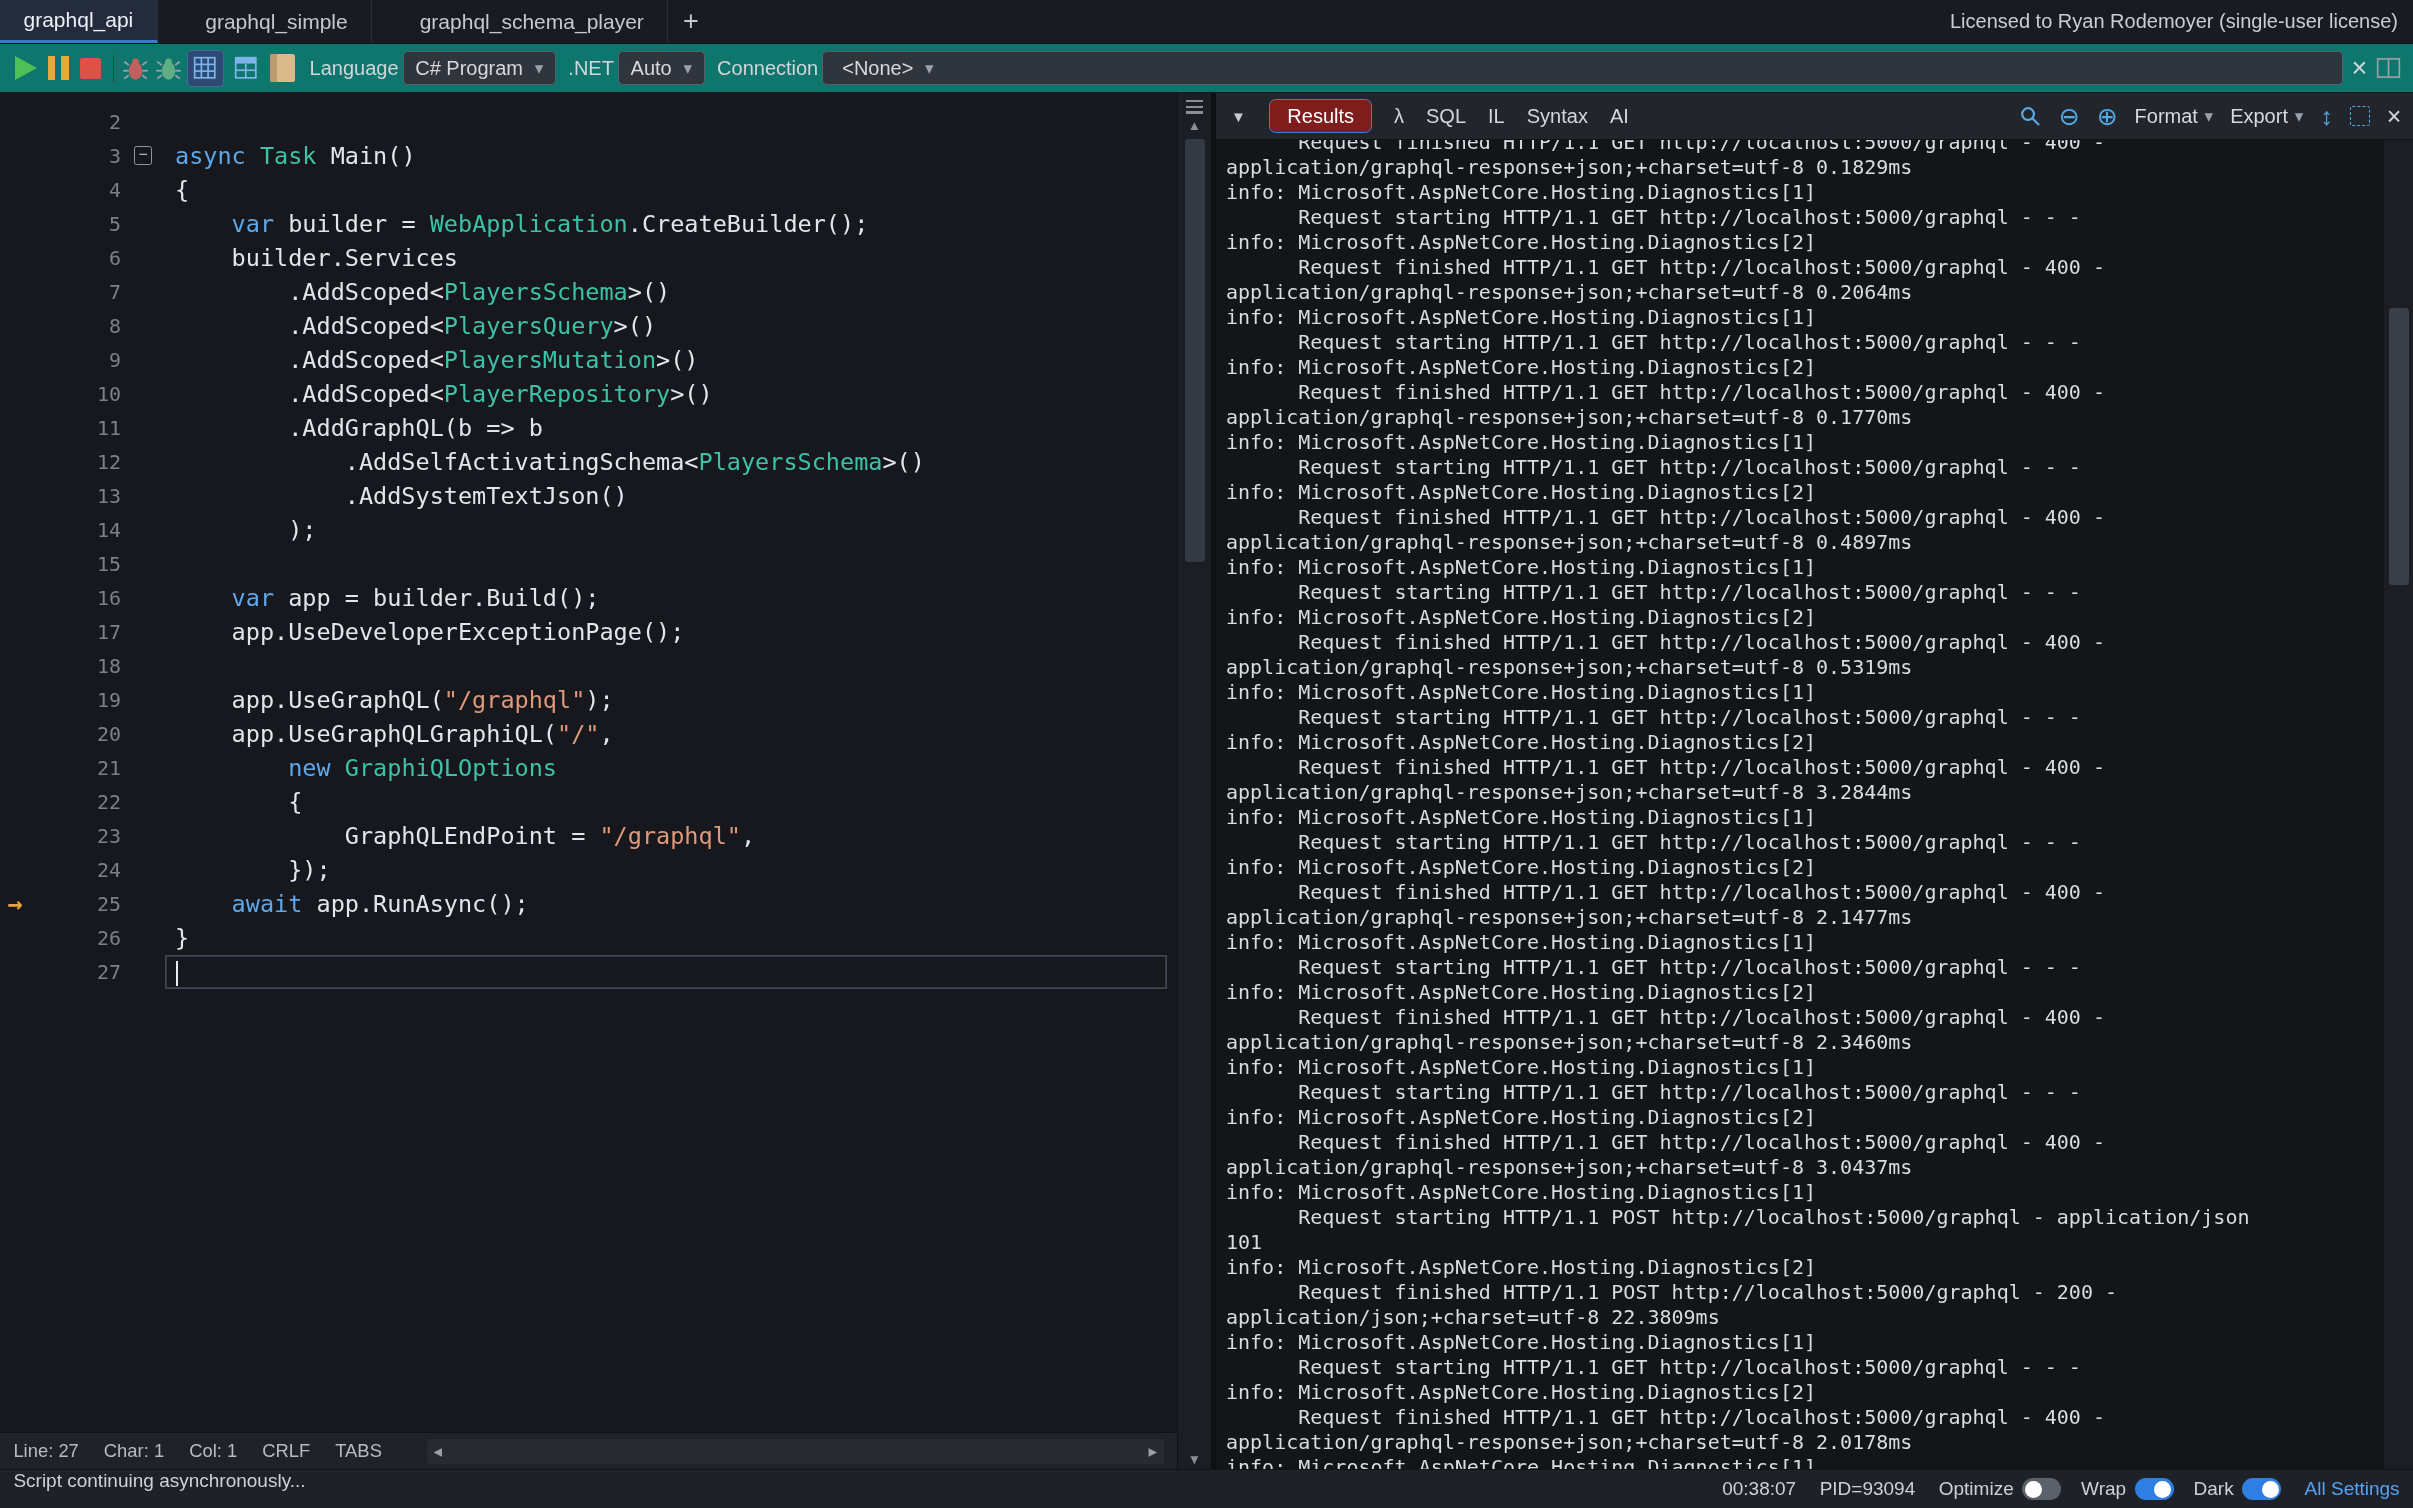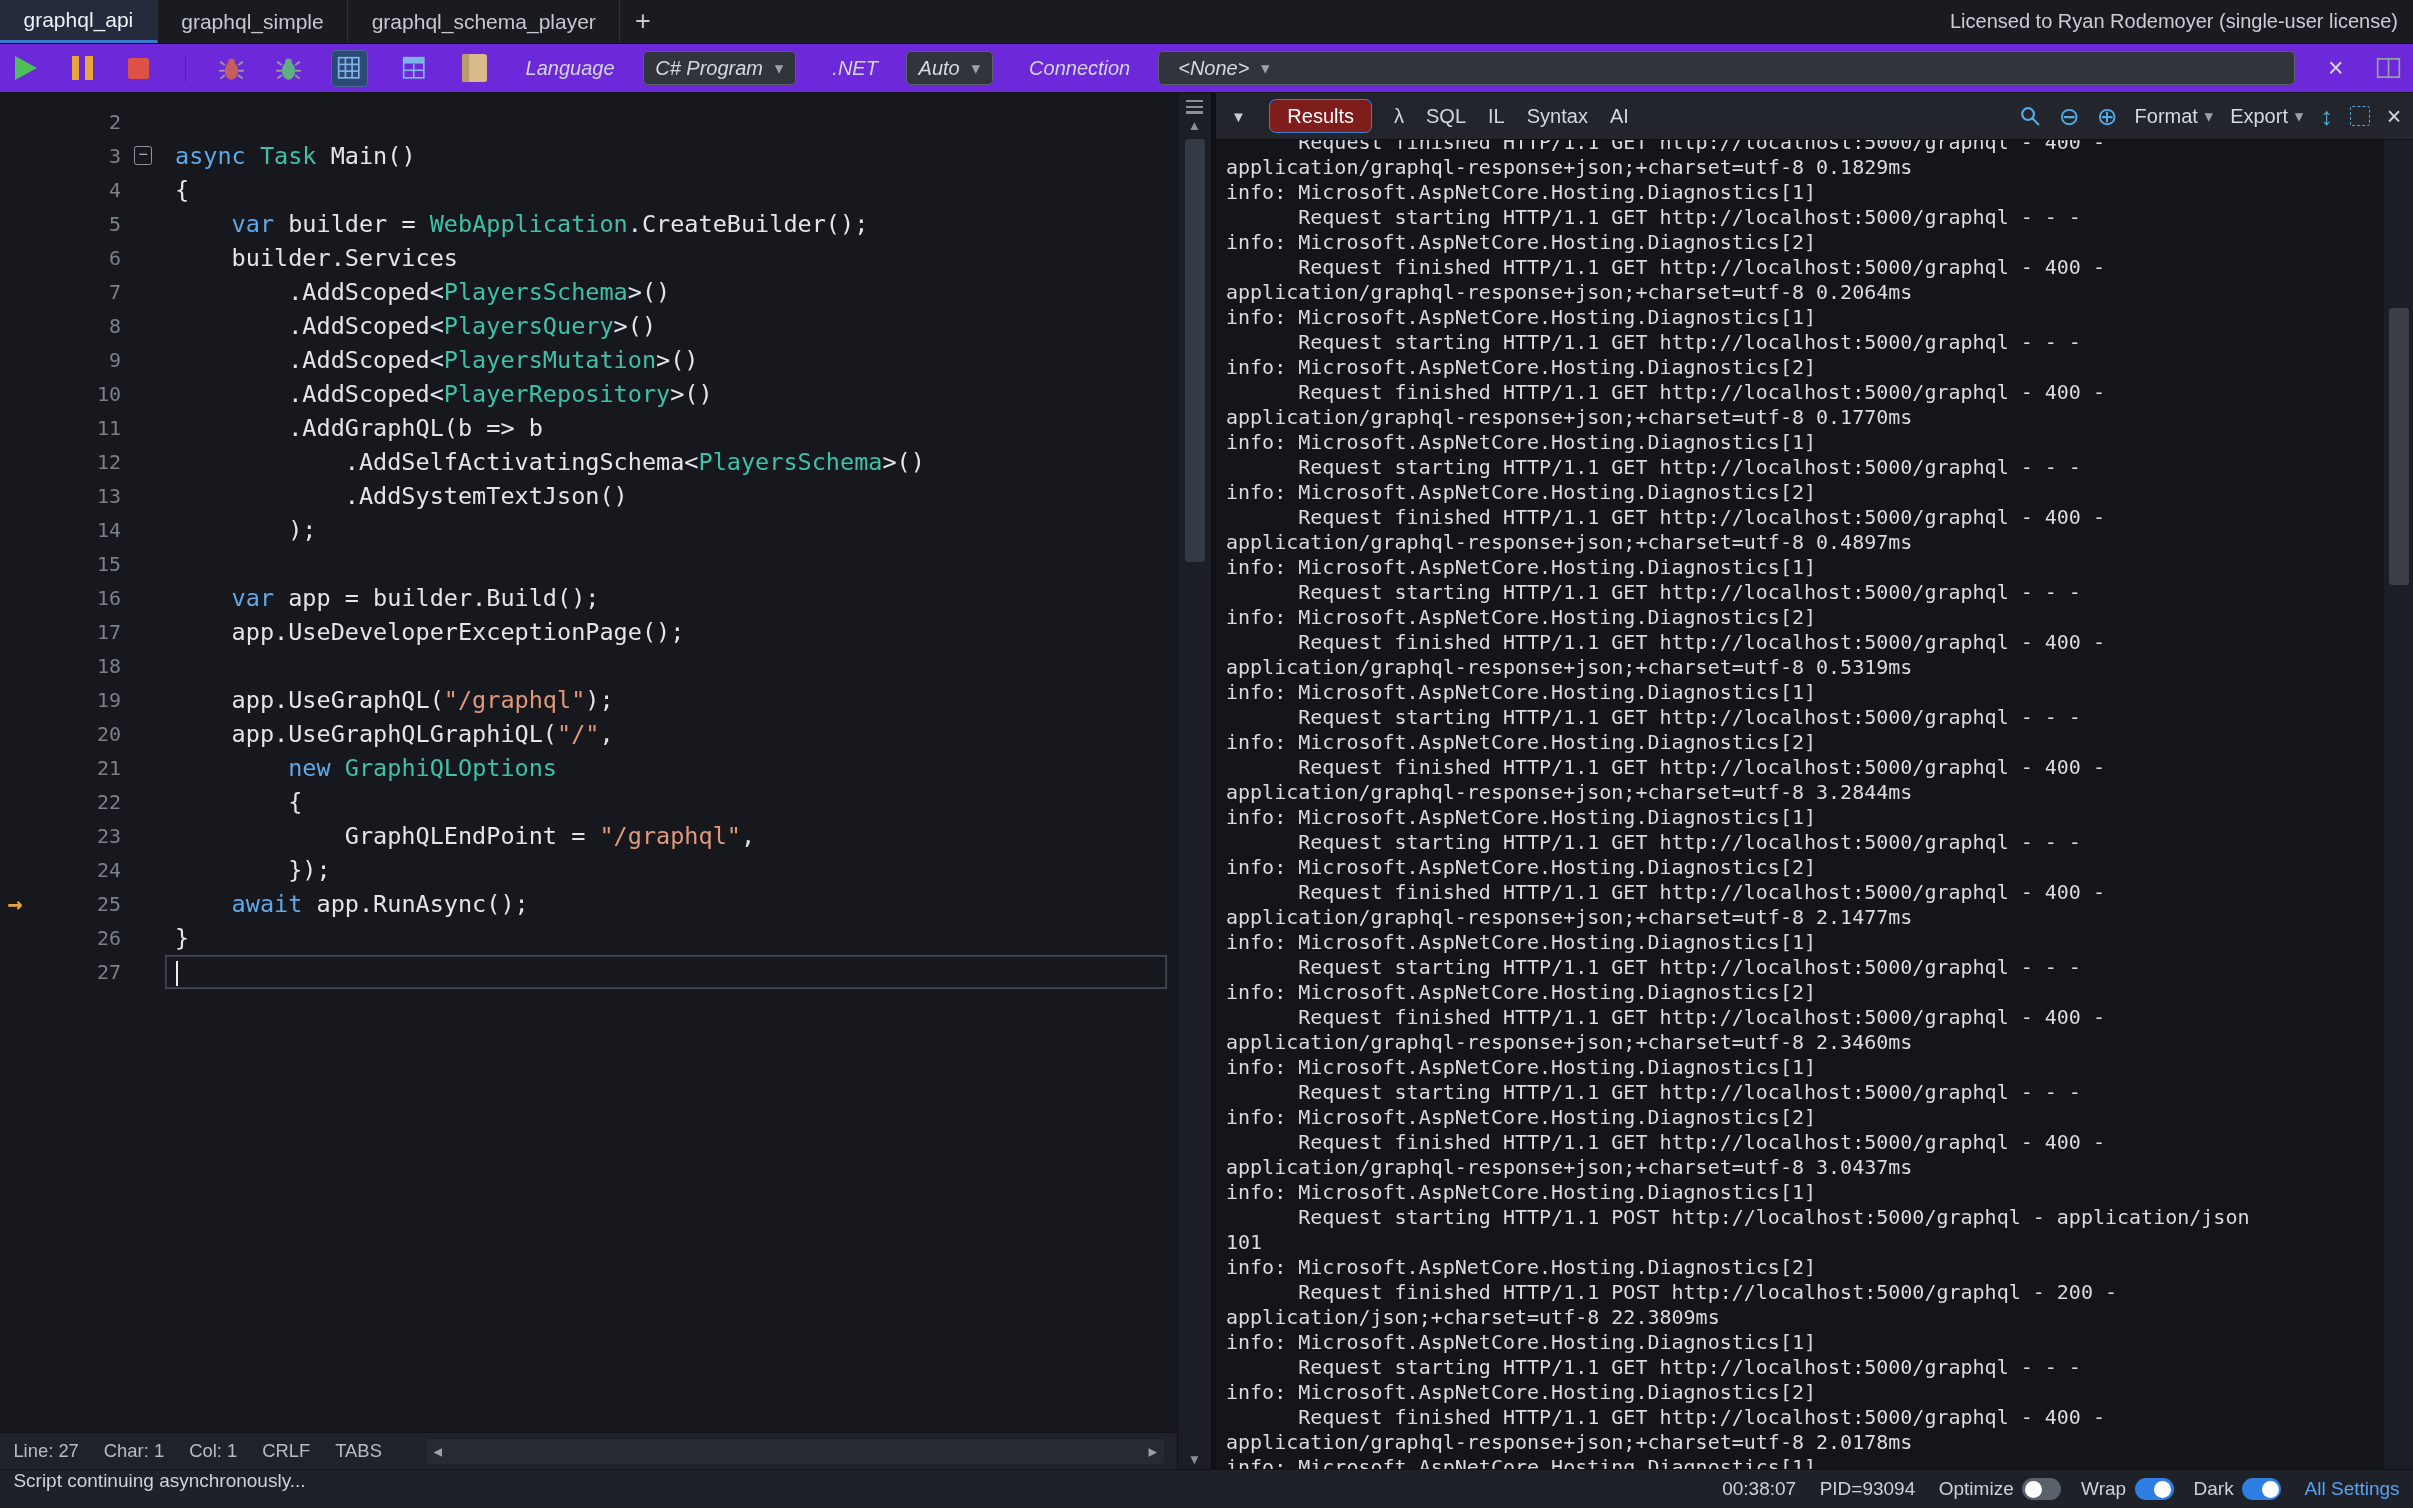--- a/index.html
+++ b/index.html
@@ -3,32 +3,32 @@
 <meta charset="utf-8">
 <style>
   * { margin:0; padding:0; box-sizing:border-box; }
   html,body { width:2413px; height:1508px; overflow:hidden; background:#131519;
               font-family:"Liberation Sans","DejaVu Sans",sans-serif; }
   .app { width:2413px; height:1508px; display:flex; flex-direction:column; }
 
   
   .tabbar { height:44px; background:#191b21; display:flex; align-items:stretch;
             border-bottom:1.7px solid #0f1115; flex:0 0 auto; }
-  .tablist { display:flex; }
+  .tablist { display:flex;gap:24px; }
   .tab { padding:0 23.5px; display:flex; align-items:center; font-size:21px; color:#c4c8cf;
          border-right:0.8px solid #2c2f36; cursor:default; }
   .tab.active { background:#232b3d; color:#eef1f6; border-bottom:3.4px solid #3c7ad0; }
   .newtab { width:45px; display:flex; align-items:center; justify-content:center;
             font-size:27px; color:#c4c8cf; }
   .license { margin-left:auto; display:flex; align-items:center; padding-right:15px;
              font-size:20px; color:#c9cdd4; }
 
   
-  .toolbar { height:49px; background:#6d28d9; border-bottom:1.7px solid #15171b;
-             display:flex; align-items:center; padding:0 11.7px; gap:28px; flex:0 0 auto;font-style:italic; }
+  .toolbar { height:49px; background:#0f766e; border-bottom:1.7px solid #15171b;
+             display:flex; align-items:center; padding:0 11.7px; gap:4px; flex:0 0 auto; }
   .tbtn { display:flex; align-items:center; justify-content:center; height:37px; min-width:28.5px; }
   .play-tri { width:0; height:0; border-left:22px solid #4fbf58; border-top:12.6px solid transparent;
               border-bottom:12.6px solid transparent; }
   .pause-bars { display:flex; gap:5.9px; }
   .pause-bars i { display:block; width:7.5px; height:23.5px; background:#e7a63e; }
   .stop-sq { width:21px; height:21px; background:#dd5147; border-radius:2.5px; }
   .sep { width:1.7px; height:27px; background:#3c4048; margin:0 3.4px; }
   .grid-btn { width:37px; height:37px; border-radius:5px; display:flex; align-items:center; justify-content:center; }
   .grid-btn.selected { background:#2c4a74; border:0.8px solid #46699a; }
   .beige-icon { width:25px; height:28.5px; background:#d9ba8b; border-radius:2.5px; position:relative; }

